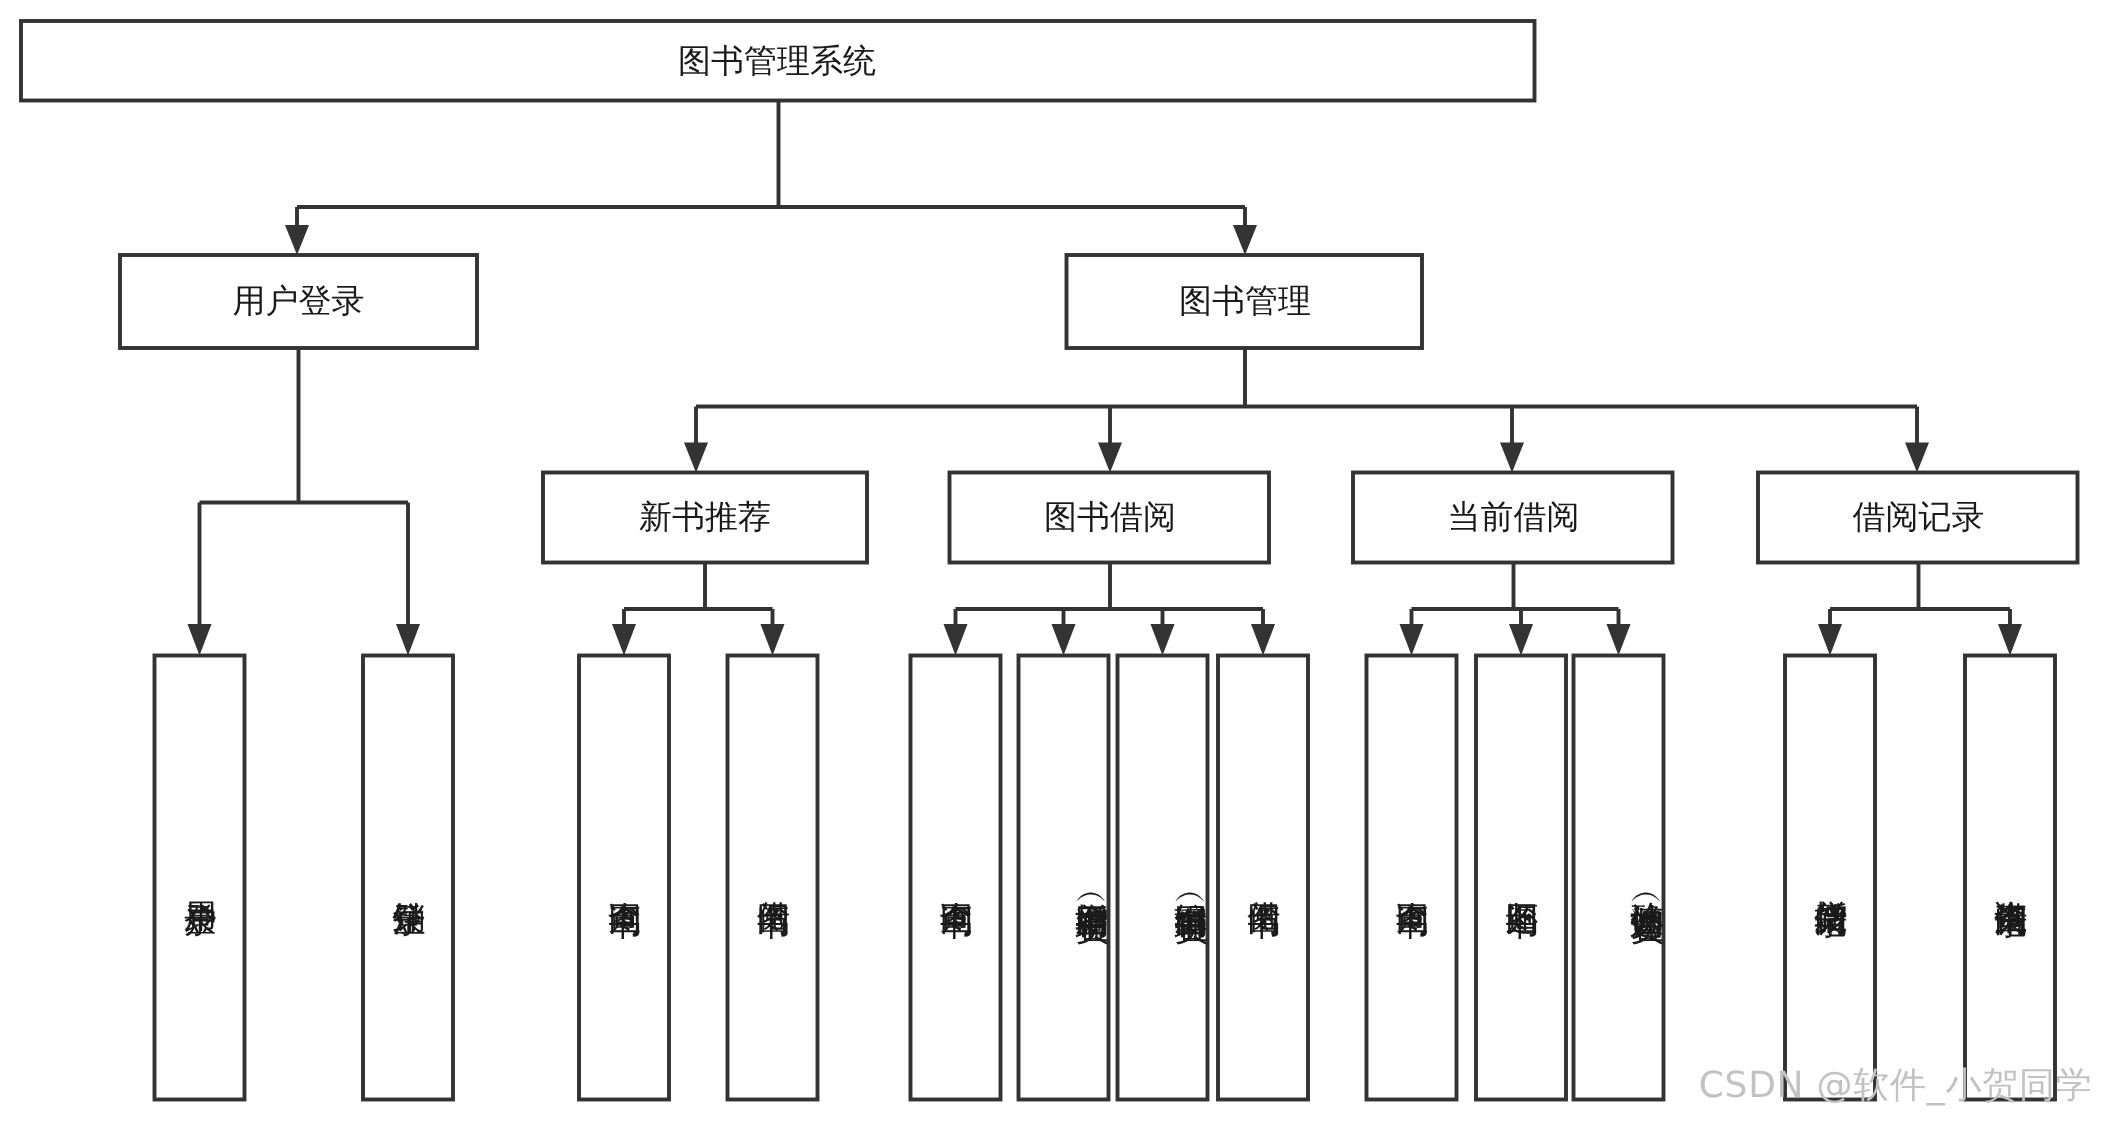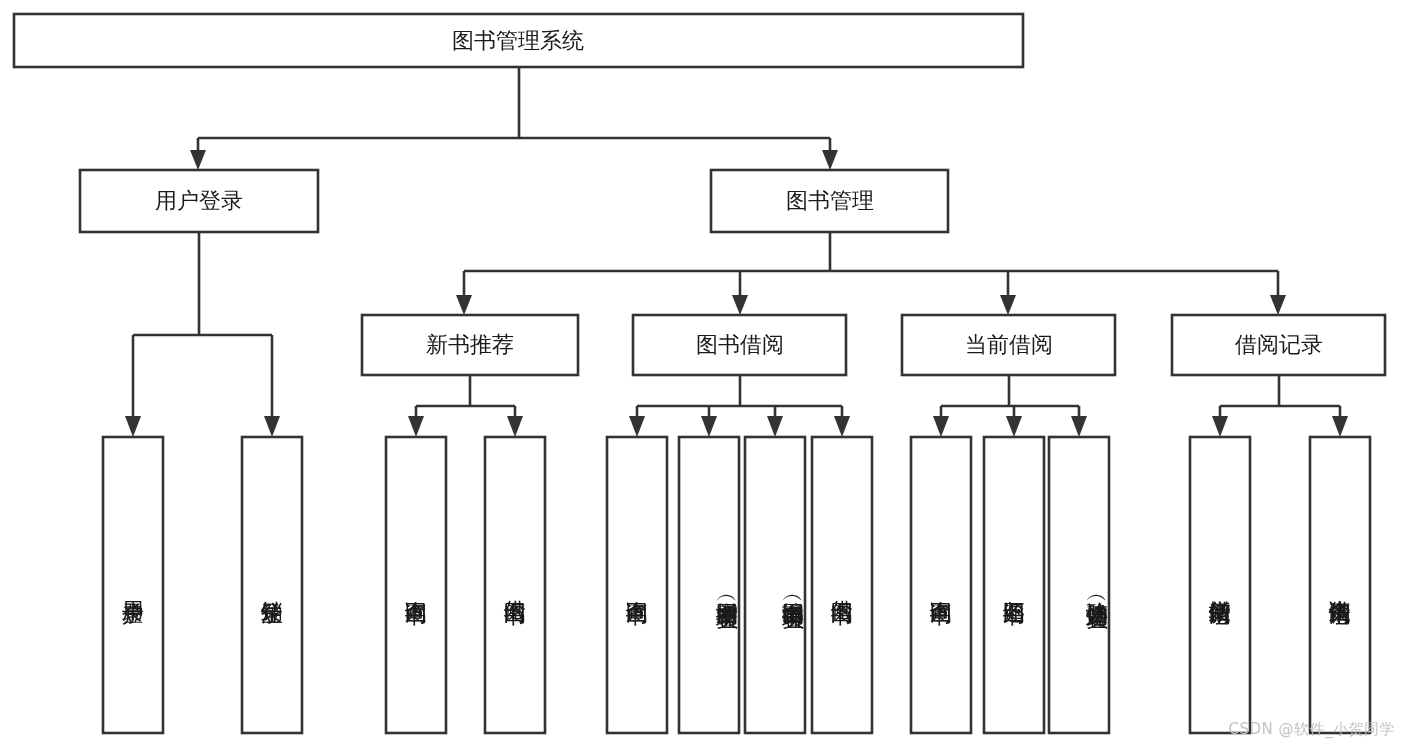--- a/index.html
+++ b/index.html
@@ -60,21 +60,21 @@
     letter-spacing: 1px;
     white-space: nowrap;
     pointer-events: none;
     text-align: left;
   }
   .watermark {
     position: absolute;
     right: 10px;
     bottom: 4px;
     font-family: "DejaVu Sans", "Liberation Sans", sans-serif;
-    font-size: 15px;
+    font-size: 24px;
     color: #c2c2c2;
     white-space: nowrap;
     letter-spacing: 0.5px;
   }
 </style>
 </head>
 <body>
 
 <div id="diagram-root">
 

